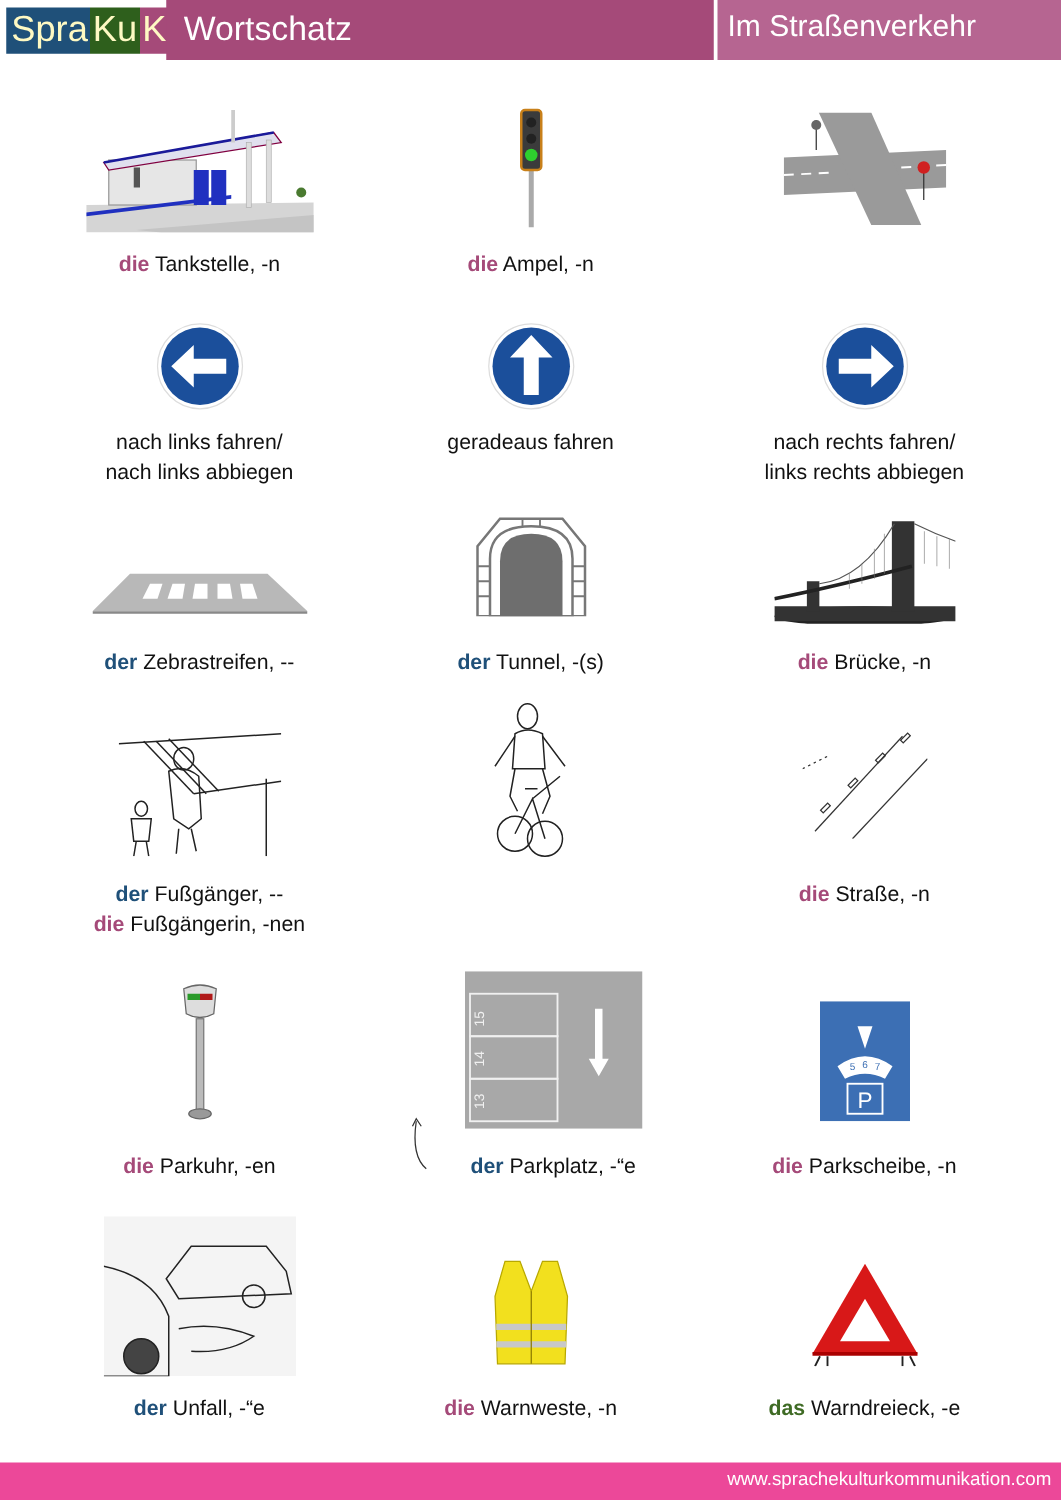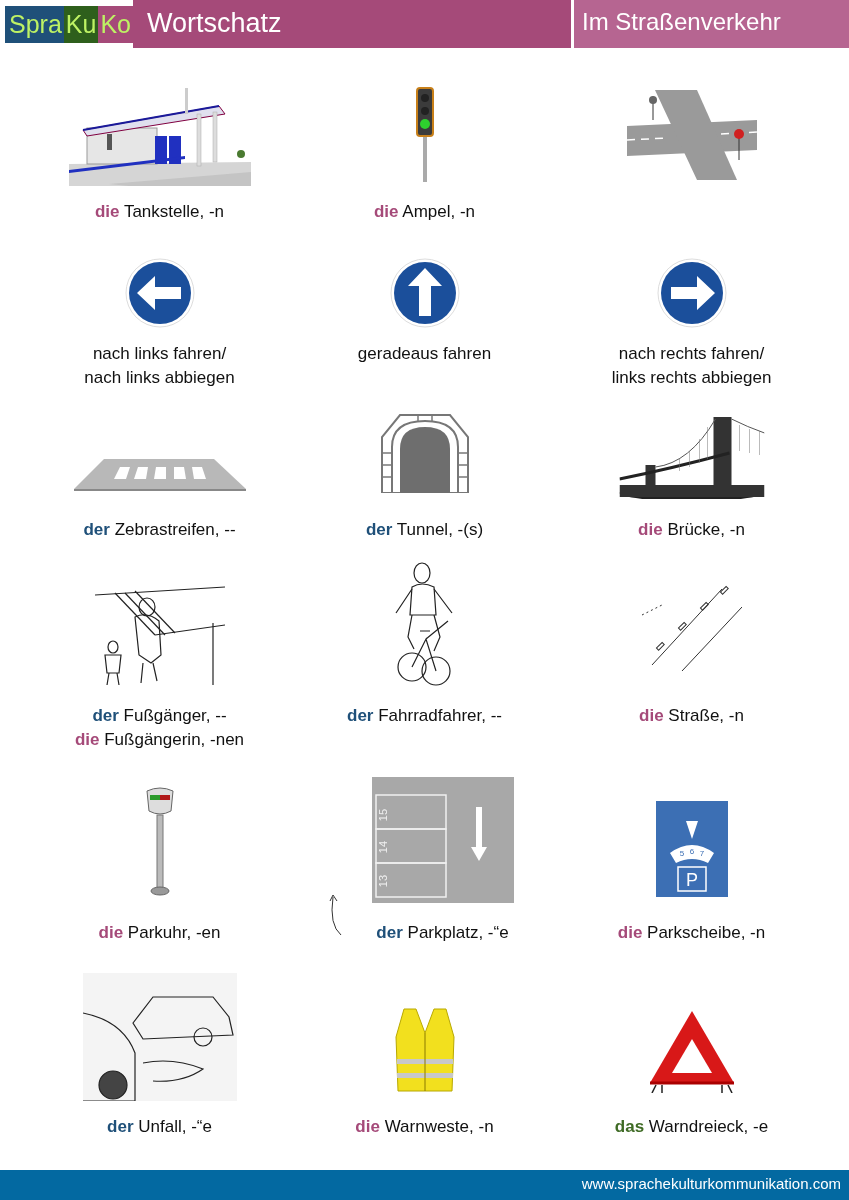--- a/index.html
+++ b/index.html
@@ -1,32 +1,32 @@
 <!DOCTYPE html>
 <html><head>
 <meta charset="utf-8">
 <style>
   * { box-sizing: border-box; margin: 0; padding: 0; }
   html, body { width: 849px; height: 1200px; background: #ffffff; overflow: hidden; }
   body { position: relative; font-family: "Liberation Sans", "DejaVu Sans", sans-serif; color: #111; }
 
   
   .header { position: absolute; left: 0; top: 0; width: 849px; height: 48px; }
-  .logo { position: absolute; left: 5px; top: 6px; height: 37px; display: flex; font-size: 25px; line-height: 37px; color: #bef264; }
+  .logo { position: absolute; left: 5px; top: 6px; height: 37px; display: flex; font-size: 29px; line-height: 37px; color: #fef9c3; }
   .logo span { display: block; height: 37px; padding: 0 2px; }
   .logo .l1 { background: #1f5079; padding-left: 4px; }
   .logo .l2 { background: #2e5f1c; }
   .logo .l3 { background: #a54a79; padding-right: 3px; }
   .title-bar { position: absolute; left: 133px; top: 0; width: 438px; height: 48px; background: #a54a79; }
   .title-bar .t { position: absolute; left: 14px; top: 8px; font-size: 27px; color: #fff; }
   .topic-bar { position: absolute; left: 574px; top: 0; width: 275px; height: 48px; background: #b66591; }
   .topic-bar .t { position: absolute; left: 8px; top: 8px; font-size: 24px; color: #fff; white-space: nowrap; }
 
   
-  .footer { position: absolute; left: 0; top: 1170px; width: 849px; height: 30px; background: #0369a1; }
+  .footer { position: absolute; left: 0; top: 1170px; width: 849px; height: 30px; background: #ec4899; }
   .footer .url { position: absolute; right: 8px; top: 5px; font-size: 15px; color: #fff; }
 
   
   .cell { position: absolute; width: 283px; text-align: center; }
   .pic { position: absolute; left: 50%; transform: translateX(-50%); }
   .label { position: absolute; left: 0; width: 283px; text-align: center; font-size: 17px; line-height: 24px; color: #111; }
   .art { font-weight: bold; margin-top: 28px; }
   .art.die { color: #a54a79; }
   .art.der { color: #1f5079; }
   .art.das { color: #3f6b25; }
@@ -221,21 +221,20 @@
       <ellipse cx="32" cy="14" rx="8" ry="10"></ellipse>
       <path d="M22,28 Q32,22 44,28 L46,56 L20,56 Z"></path>
       <path d="M22,30 L6,54 M44,30 L62,54"></path>
       <path d="M22,56 L18,78 L24,90 M44,56 L50,78 L44,92"></path>
       <circle cx="22" cy="108" r="14"></circle>
       <circle cx="46" cy="112" r="14"></circle>
       <path d="M22,108 L36,80 L46,112 M36,80 L58,62 M30,72 L40,72"></path>
     </g>
   </svg>
   <div class="label" style="top:149px;">
-    <div><span class="art der">der</span> <span>Fahrradfahrer, --</span></div>
   </div>
 </div>
 
 <div class="cell" style="left:550px;top:555px;height:200px;">
   <svg class="pic" style="top:30px" width="100" height="86" viewBox="0 0 100 86">
     <g fill="none" stroke="#333" stroke-width="1">
       <line x1="10" y1="80" x2="80" y2="4"></line>
       <line x1="40" y1="86" x2="100" y2="22"></line>
       <rect x="14" y="60" width="8" height="3" transform="rotate(-45 18 61)"></rect>
       <rect x="36" y="40" width="8" height="3" transform="rotate(-45 40 41)"></rect>

